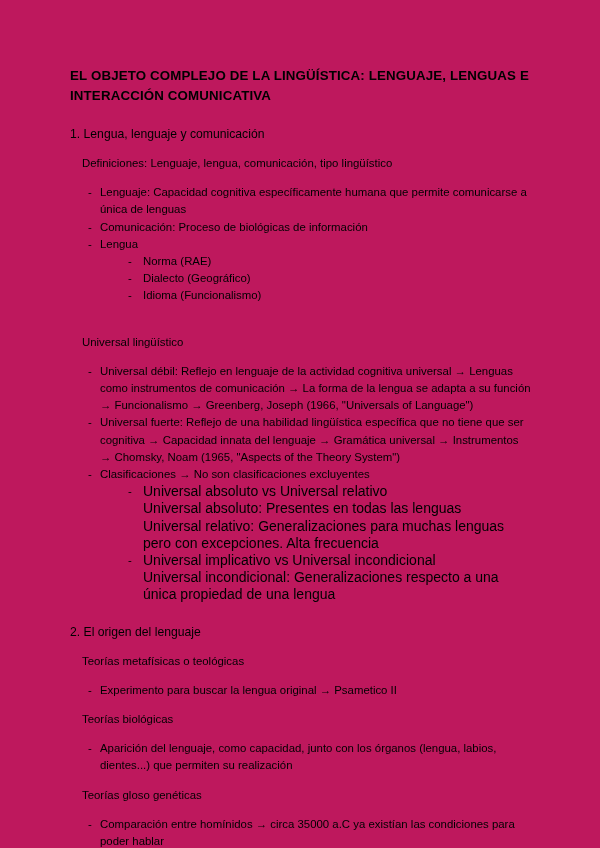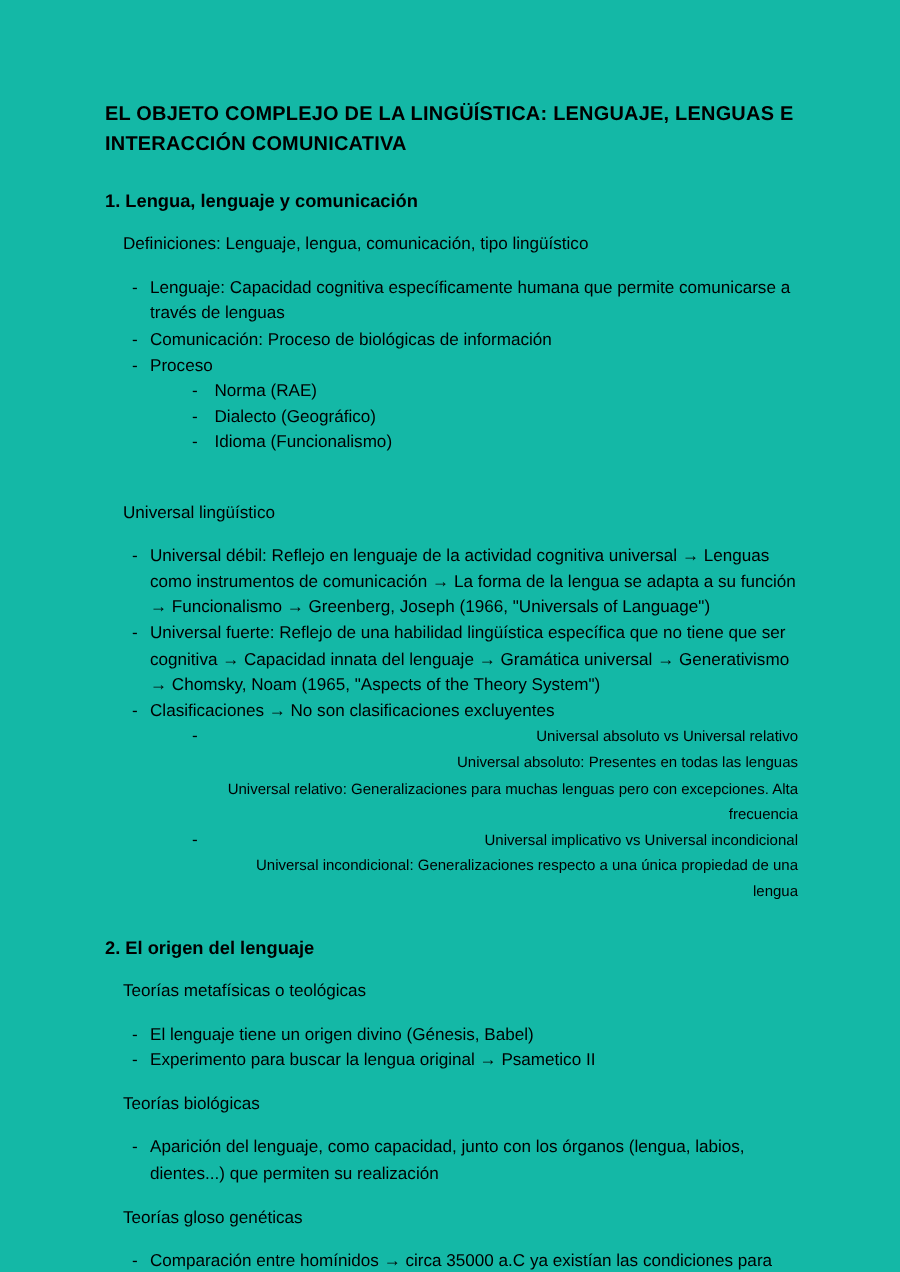--- a/index.html
+++ b/index.html
@@ -12,39 +12,39 @@
     width: 600px;
     height: 848px;
     font-family: "Liberation Sans", sans-serif;
     color: #000000;
     -webkit-font-smoothing: antialiased;
   }
   .page {
     position: relative;
     width: 600px;
     height: 848px;
-    background: #14b8a6;
+    background: #be185d;
     box-sizing: border-box;
     padding: 66px 68px 0 70px;
   }
 
   
   .doc-title {
     font-size: 13.3px;
     font-weight: bold;
     line-height: 20px;
     letter-spacing: 0.15px;
     margin: 0 0 20px 0;
     max-width: 462px;
   }
 
   
   .section-heading {
     font-size: 12.2px;
-    font-weight: bold;
+    font-weight: normal;
     line-height: 17px;
     margin: 0;
     padding: 0;
   }
 
   
   .para {
     font-size: 11.4px;
     line-height: 17.2px;
     margin: 12px;
@@ -87,57 +87,56 @@
     position: absolute;
     left: 58px;
     top: 0;
   }
   ul.lvl2 > li {
     max-width: 420px;
   }
   
   .cont {
     display: block;
-    font-size: 10px;
+    font-size: 14px;
     line-height: 17.2px;
-    text-align: right;
   }
   .gap-md { height: 17px; }
   .gap-lg { height: 20px; }
 </style>
 </head>
 <body>
 
 <div class="page">
 
   <h1 class="doc-title">EL OBJETO COMPLEJO DE LA LINGÜÍSTICA: LENGUAJE, LENGUAS E INTERACCIÓN COMUNICATIVA</h1>
 
   <h2 class="section-heading">1. Lengua, lenguaje y comunicación</h2>
 
   <p class="para">Definiciones: Lenguaje, lengua, comunicación, tipo lingüístico</p>
 
   <ul class="lvl lvl1">
-    <li>Lenguaje: Capacidad cognitiva específicamente humana que permite comunicarse a través de lenguas</li>
+    <li>Lenguaje: Capacidad cognitiva específicamente humana que permite comunicarse a única de lenguas</li>
     <li>Comunicación: Proceso de biológicas de información</li>
-    <li>Proceso</li>
+    <li>Lengua</li>
   </ul>
 
   <ul class="lvl lvl2">
     <li>Norma (RAE)</li>
     <li>Dialecto (Geográfico)</li>
     <li>Idioma (Funcionalismo)</li>
   </ul>
 
   <div class="gap-md"></div>
 
   <p class="para">Universal lingüístico</p>
 
   <ul class="lvl lvl1">
     <li>Universal débil: Reflejo en lenguaje de la actividad cognitiva universal → Lenguas como instrumentos de comunicación → La forma de la lengua se adapta a su función → Funcionalismo → Greenberg, Joseph (1966, "Universals of Language")</li>
-    <li>Universal fuerte: Reflejo de una habilidad lingüística específica que no tiene que ser cognitiva → Capacidad innata del lenguaje → Gramática universal → Generativismo → Chomsky, Noam (1965, "Aspects of the Theory System")</li>
+    <li>Universal fuerte: Reflejo de una habilidad lingüística específica que no tiene que ser cognitiva → Capacidad innata del lenguaje → Gramática universal → Instrumentos → Chomsky, Noam (1965, "Aspects of the Theory System")</li>
     <li>Clasificaciones → No son clasificaciones excluyentes</li>
   </ul>
 
   <ul class="lvl lvl2">
     <li>
       <span class="cont">Universal absoluto vs Universal relativo</span>
       <span class="cont">Universal absoluto: Presentes en todas las lenguas</span>
       <span class="cont">Universal relativo: Generalizaciones para muchas lenguas pero con excepciones. Alta frecuencia</span>
     </li>
     <li>
@@ -145,21 +144,20 @@
       <span class="cont">Universal incondicional: Generalizaciones respecto a una única propiedad de una lengua</span>
     </li>
   </ul>
 
   <div class="gap-lg"></div>
 
   <h2 class="section-heading">2. El origen del lenguaje</h2>
 
   <p class="para">Teorías metafísicas o teológicas</p>
   <ul class="lvl lvl1">
-    <li>El lenguaje tiene un origen divino (Génesis, Babel)</li>
     <li>Experimento para buscar la lengua original → Psametico II</li>
   </ul>
 
   <p class="para">Teorías biológicas</p>
   <ul class="lvl lvl1">
     <li>Aparición del lenguaje, como capacidad, junto con los órganos (lengua, labios, dientes...) que permiten su realización</li>
   </ul>
 
   <p class="para">Teorías gloso genéticas</p>
   <ul class="lvl lvl1">

